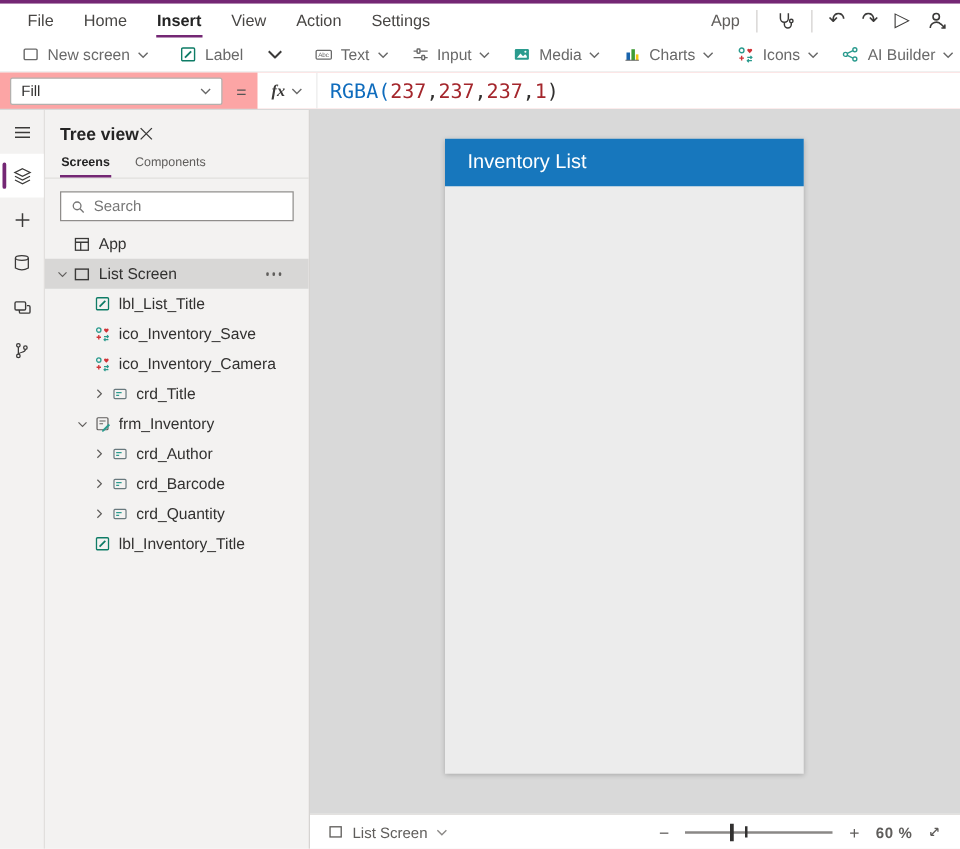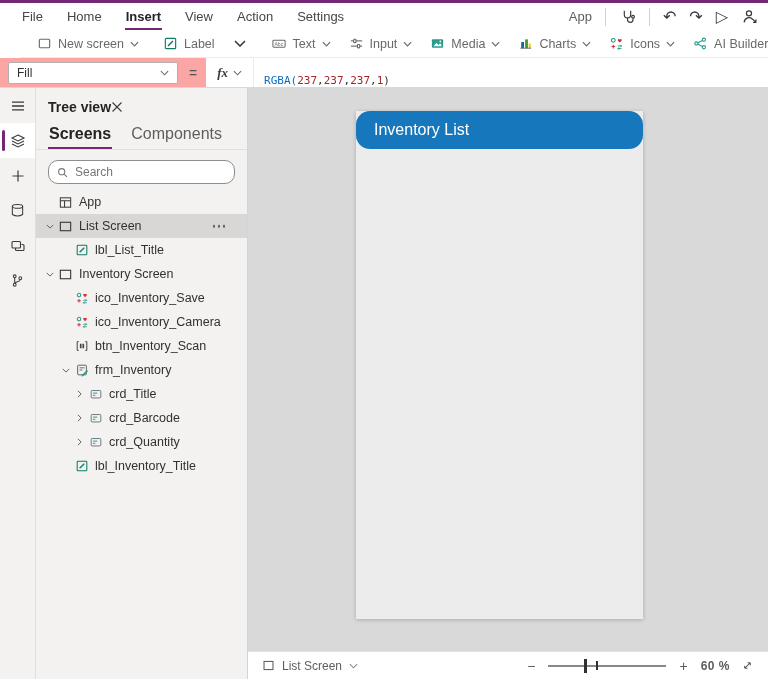--- a/index.html
+++ b/index.html
@@ -19,71 +19,71 @@
   .menu-left { display: flex; align-items: flex-end; }
   .menu-item { padding: 3px 12px; font-size: 13px; color: #484644; position: relative; cursor: default; white-space: nowrap; }
   .menu-item.active { font-weight: bold; color: #242424; }
   .menu-item.active::after { content:""; position:absolute; left:11px; right:11px; bottom:-3px; height:2.5px; background:#742774; }
   .menu-right { margin-left: auto; display: flex; align-items: center; gap: 13px; }
   .menu-right .glyph { font-size: 16px; color: #3b3a39; line-height: 1; }
   .vdiv { width: 1px; height: 18px; background: #d2d0ce; }
   .applabel { font-size: 13px; color: #605e5c; }
 
   
-  .ribbon { height: 28px; display: flex; align-items: center; padding: 0 8px; border-bottom: 1px solid #ebebeb; background: #fff; margin-left: 20px; }
+  .ribbon { height: 28px; display: flex; align-items: center; padding: 0 8px; border-bottom: 1px solid #ebebeb; background: #fff; }
   .rb-item { display: flex; align-items: center; gap: 6px; padding: 3px 9px; color: #696969; font-size: 12.5px; white-space: nowrap; }
   .rb-sep { width: 1px; height: 18px; background: #d8d8d8; margin: 0 3px; }
   .rb-chevbtn { padding: 4px 10px; display:flex; align-items:center; }
   .chev { flex: none; }
 
   
   .fbar { height: 30px; background: #fca5a5; display: flex; align-items: stretch; border-bottom: 1px solid #d8d8d8; }
   .prop-select { width: 170px; height: 22px; margin: 4px 0 0 8px; background:#fff; border:1px solid #b3b0ad; border-radius:2px; display:flex; align-items:center; padding:0 8px; font-size:12px; color:#323130; }
   .prop-select .ph { flex: 1; }
   .equals { align-self: center; margin: 0 9px 0 11px; font-size: 14px; color: #555; }
   .fx-area { flex: 1; background: #fff; display: flex; align-items: stretch; }
   .fx-btn { display: flex; align-items: center; gap: 5px; padding: 0 11px; border-right: 1px solid #ececec; }
   .fx-glyph { font-family: "Liberation Serif", serif; font-style: italic; font-size: 13px; color: #3b3a39; font-weight: bold; }
-  .formula { display: flex; align-items: flex-end; padding-left: 10px; font-family: "DejaVu Sans Mono", monospace; font-size: 11px; }
+  .formula { display: flex; align-items: center; padding-left: 10px; font-family: "DejaVu Sans Mono", monospace; font-size: 16px; }
   .tok.function { color: #0f6cbd; }
   .tok.number { color: #a4262c; }
   .tok.punctuation { color: #323130; }
 
   
   .main { display: flex; height: 591px; }
 
   
   .rail { width: 36px; background: #f3f2f1; border-right: 1px solid #e1dfdd; display: flex; flex-direction: column; }
   .rail-item { height: 35px; display: flex; align-items: center; justify-content: center; color: #3b3a39; position: relative; }
   .rail-item.selected { background: #fff; }
   .rail-item.selected::before { content:""; position:absolute; left:2px; top:7px; bottom:7px; width:3px; background:#742774; border-radius:2px; }
 
   
   .panel { width: 212px; background: #f3f2f1; border-right: 1px solid #d6d4d2; display: flex; flex-direction: column; }
   .panel-head { display: flex; align-items: center; justify-content: flex-start; padding: 11px 12px 5px 12px; }
   .panel-title { font-size: 14px; font-weight: bold; color: #242424; }
   .tabs { display: flex; gap: 18px; padding: 2px 12px 0 12px; border-bottom: 1px solid #e1dfdd; }
-  .tab { font-size: 16px; padding: 3px 1px 6px 1px; position: relative; color: #242424; font-weight: bold; }
+  .tab { font-size: 10px; padding: 3px 1px 6px 1px; position: relative; color: #242424; font-weight: bold; }
   .tab.inactive { color: #605e5c; font-weight: normal; }
   .tab.active::after { content:""; position:absolute; left:0; right:0; bottom:0; height:2px; background:#742774; }
-  .searchbox { margin: 10px 12px 6px 12px; height: 24px; background:#fff; border:1px solid #8f8d8b; border-radius:10px; display:flex; align-items:center; gap:6px; padding:0 7px; }
+  .searchbox { margin: 10px 12px 6px 12px; height: 24px; background:#fff; border:1px solid #8f8d8b; border-radius:0; display:flex; align-items:center; gap:6px; padding:0 7px; }
   .search-ph { color: #767676; font-size: 12px; }
   .tree { flex: 1; overflow: hidden; }
   .trow { height: 24px; display: flex; align-items: center; color: #323130; font-size: 12.5px; position: relative; white-space: nowrap; }
   .trow.sel { background: #d8d7d6; }
   .chevslot { width: 15px; flex: none; display: flex; align-items: center; justify-content: center; color:#605e5c; }
   .ticon { width: 17px; height: 16px; flex: none; display: flex; align-items: center; justify-content: center; margin-right: 5px; }
   .more { position: absolute; right: 22px; top: 50%; transform: translateY(-50%); display: flex; gap: 2.5px; }
   .more i { width: 2.5px; height: 2.5px; border-radius: 50%; background: #605e5c; }
 
   
   .canvas-col { flex: 1; display: flex; flex-direction: column; min-width: 0; }
   .canvas { flex: 1; background: #d9d9d9; position: relative; }
   .artboard { position: absolute; left: 108px; top: 23px; width: 287px; height: 508px; background: #ececec; box-shadow: 0 1px 4px rgba(0,0,0,.22); }
-  .art-header { height: 38px; background: #1777bd; display: flex; align-items: center; padding-left: 18px; color: #fff; font-size: 16px; border-radius: 14px; }
+  .art-header { height: 38px; background: #1777bd; display: flex; align-items: center; padding-left: 18px; color: #fff; font-size: 16px; }
 
   
   .statusbar { height: 28px; background: #fff; border-top: 1px solid #e3e1df; display: flex; align-items: center; padding: 0 14px; color: #5f5d5b; font-size: 12px; }
   .sb-left { display: flex; align-items: center; gap: 7px; }
   .sb-right { margin-left: auto; display: flex; align-items: center; gap: 11px; }
   .zbtn { font-size: 14px; color: #5f5d5b; line-height: 1; padding: 0 2px; }
   .track { width: 118px; height: 2px; background: #8a8886; position: relative; }
   .track .handle { position: absolute; left: 36px; top: -6px; width: 3px; height: 14px; background: #323130; }
   .track .notch { position: absolute; left: 48px; top: -3.5px; width: 2px; height: 9px; background: #323130; }
   .zoomval { color: #5f5d5b; letter-spacing: .5px; font-weight: bold; }
@@ -368,33 +368,20 @@
         <span class="chevslot"></span>
         <span class="ticon">
           <svg width="14" height="14" viewBox="0 0 16 16" fill="none" stroke="#0e7c66" stroke-width="1.2">
               <rect x="2.5" y="2.5" width="11" height="11" rx="1"></rect>
               <path d="M5.3 10.7 L10.6 5.4" stroke-width="1.6"></path>
             </svg>
         </span>
         <span>lbl_List_Title</span>
       </div>
 
-      <div class="trow" style="padding-left:6px">
-        <span class="chevslot">
-          <svg width="8" height="5" viewBox="0 0 10 6" fill="none" stroke="#605e5c" stroke-width="1.2">
-              <path d="M1 1 L5 5 L9 1"></path>
-            </svg>
-        </span>
-        <span class="ticon">
-          <svg width="15" height="15" viewBox="0 0 16 16" fill="none" stroke="#3b3a39" stroke-width="1.2">
-              <rect x="2.5" y="3.5" width="11" height="9"></rect>
-            </svg>
-        </span>
-        <span>Inventory Screen</span>
-      </div>
 
       <div class="trow" style="padding-left:22px">
         <span class="chevslot"></span>
         <span class="ticon">
           <svg width="14" height="14" viewBox="0 0 16 16" fill="none">
               <circle cx="4.6" cy="4.6" r="2" stroke="#2b9b8e" stroke-width="1.2"></circle>
               <path d="M11.5 7 L9.7 5.2 A1.2 1.2 0 0 1 11.5 3.6 A1.2 1.2 0 0 1 13.3 5.2 Z" fill="#d13438"></path>
               <path d="M4.6 9.2 V13.2 M2.6 11.2 H6.6" stroke="#d13438" stroke-width="1.2"></path>
               <path d="M9.4 10.6 h4 m-1.3-1.3 l1.3 1.3 l-1.3 1.3 M13.4 13.4 h-4 m1.3 1.3 l-1.3-1.3 l1.3-1.3" stroke="#2b9b8e" stroke-width="1"></path>
             </svg>
@@ -408,29 +395,34 @@
           <svg width="14" height="14" viewBox="0 0 16 16" fill="none">
               <circle cx="4.6" cy="4.6" r="2" stroke="#2b9b8e" stroke-width="1.2"></circle>
               <path d="M11.5 7 L9.7 5.2 A1.2 1.2 0 0 1 11.5 3.6 A1.2 1.2 0 0 1 13.3 5.2 Z" fill="#d13438"></path>
               <path d="M4.6 9.2 V13.2 M2.6 11.2 H6.6" stroke="#d13438" stroke-width="1.2"></path>
               <path d="M9.4 10.6 h4 m-1.3-1.3 l1.3 1.3 l-1.3 1.3 M13.4 13.4 h-4 m1.3 1.3 l-1.3-1.3 l1.3-1.3" stroke="#2b9b8e" stroke-width="1"></path>
             </svg>
         </span>
         <span>ico_Inventory_Camera</span>
       </div>
 
-      <div class="trow" style="padding-left:22px">
-        <span class="chevslot"></span>
-        <span class="ticon">
-          <svg width="14" height="14" viewBox="0 0 16 16" fill="none" stroke="#3b3a39" stroke-width="1.1">
-              <path d="M4.2 3 H2.5 V13 H4.2 M11.8 3 H13.5 V13 H11.8"></path>
-              <path d="M6.2 5.5 V10.5 M8 5.5 V10.5 M9.8 5.5 V10.5" stroke-width="1.2"></path>
-            </svg>
-        </span>
-        <span>btn_Inventory_Scan</span>
+
+      <div class="trow" style="padding-left:36px">
+        <span class="chevslot">
+          <svg width="5" height="8" viewBox="0 0 6 10" fill="none" stroke="#605e5c" stroke-width="1.2">
+              <path d="M1 1 L5 5 L1 9"></path>
+            </svg>
+        </span>
+        <span class="ticon">
+          <svg width="14" height="14" viewBox="0 0 16 16" fill="none">
+              <rect x="2.5" y="4" width="11" height="8.5" rx="1" stroke="#69797e" stroke-width="1.1"></rect>
+              <path d="M4.5 7 H9.5 M4.5 9.5 H7.2" stroke="#2b9b8e" stroke-width="1.1"></path>
+            </svg>
+        </span>
+        <span>crd_Title</span>
       </div>
 
       <div class="trow" style="padding-left:22px">
         <span class="chevslot">
           <svg width="8" height="5" viewBox="0 0 10 6" fill="none" stroke="#605e5c" stroke-width="1.2">
               <path d="M1 1 L5 5 L9 1"></path>
             </svg>
         </span>
         <span class="ticon">
           <svg width="14" height="14" viewBox="0 0 16 16" fill="none">
@@ -447,23 +439,22 @@
           <svg width="5" height="8" viewBox="0 0 6 10" fill="none" stroke="#605e5c" stroke-width="1.2">
               <path d="M1 1 L5 5 L1 9"></path>
             </svg>
         </span>
         <span class="ticon">
           <svg width="14" height="14" viewBox="0 0 16 16" fill="none">
               <rect x="2.5" y="4" width="11" height="8.5" rx="1" stroke="#69797e" stroke-width="1.1"></rect>
               <path d="M4.5 7 H9.5 M4.5 9.5 H7.2" stroke="#2b9b8e" stroke-width="1.1"></path>
             </svg>
         </span>
-        <span>crd_Title</span>
-      </div>
-
+        <span>crd_Author</span>
+      </div>
 
       <div class="trow" style="padding-left:36px">
         <span class="chevslot">
           <svg width="5" height="8" viewBox="0 0 6 10" fill="none" stroke="#605e5c" stroke-width="1.2">
               <path d="M1 1 L5 5 L1 9"></path>
             </svg>
         </span>
         <span class="ticon">
           <svg width="14" height="14" viewBox="0 0 16 16" fill="none">
               <rect x="2.5" y="4" width="11" height="8.5" rx="1" stroke="#69797e" stroke-width="1.1"></rect>

